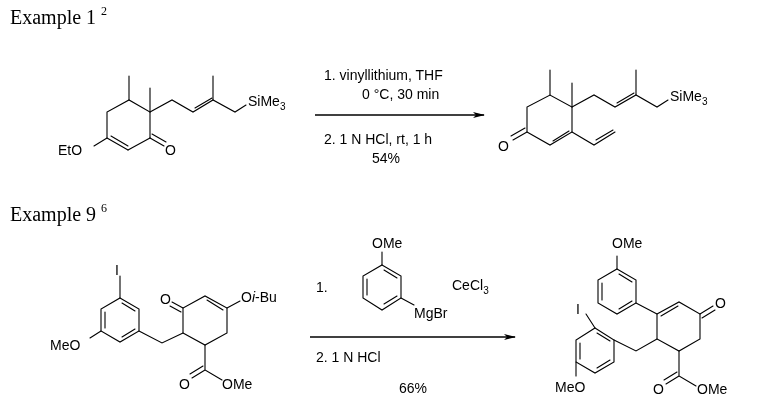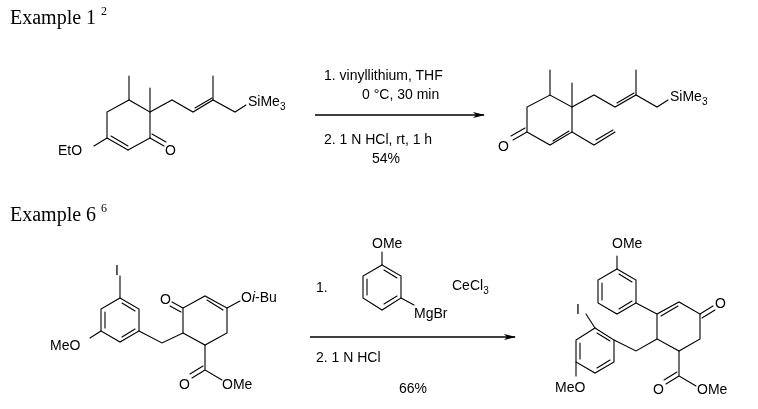--- a/index.html
+++ b/index.html
@@ -15,21 +15,21 @@
 </head>
 <body>
 
 <div id="canvas">
 
   <div class="heading" style="left:10px; top:6px;">
     <span>Example 1</span>&nbsp;<sup>2</sup>
   </div>
 
   <div class="heading" style="left:10px; top:203px;">
-    <span>Example 6</span>&nbsp;<sup>6</sup>
+    <span>Example 9</span>&nbsp;<sup>6</sup>
   </div>
 
   <svg width="758" height="409" viewBox="0 0 758 409">
     <defs>
       <marker id="ah" markerWidth="12" markerHeight="8" refX="11" refY="4" orient="auto" markerUnits="userSpaceOnUse">
         <path d="M0,1 L12,4 L0,7 L3,4 Z" fill="#000"></path>
       </marker>
     </defs>
 
     <g>

